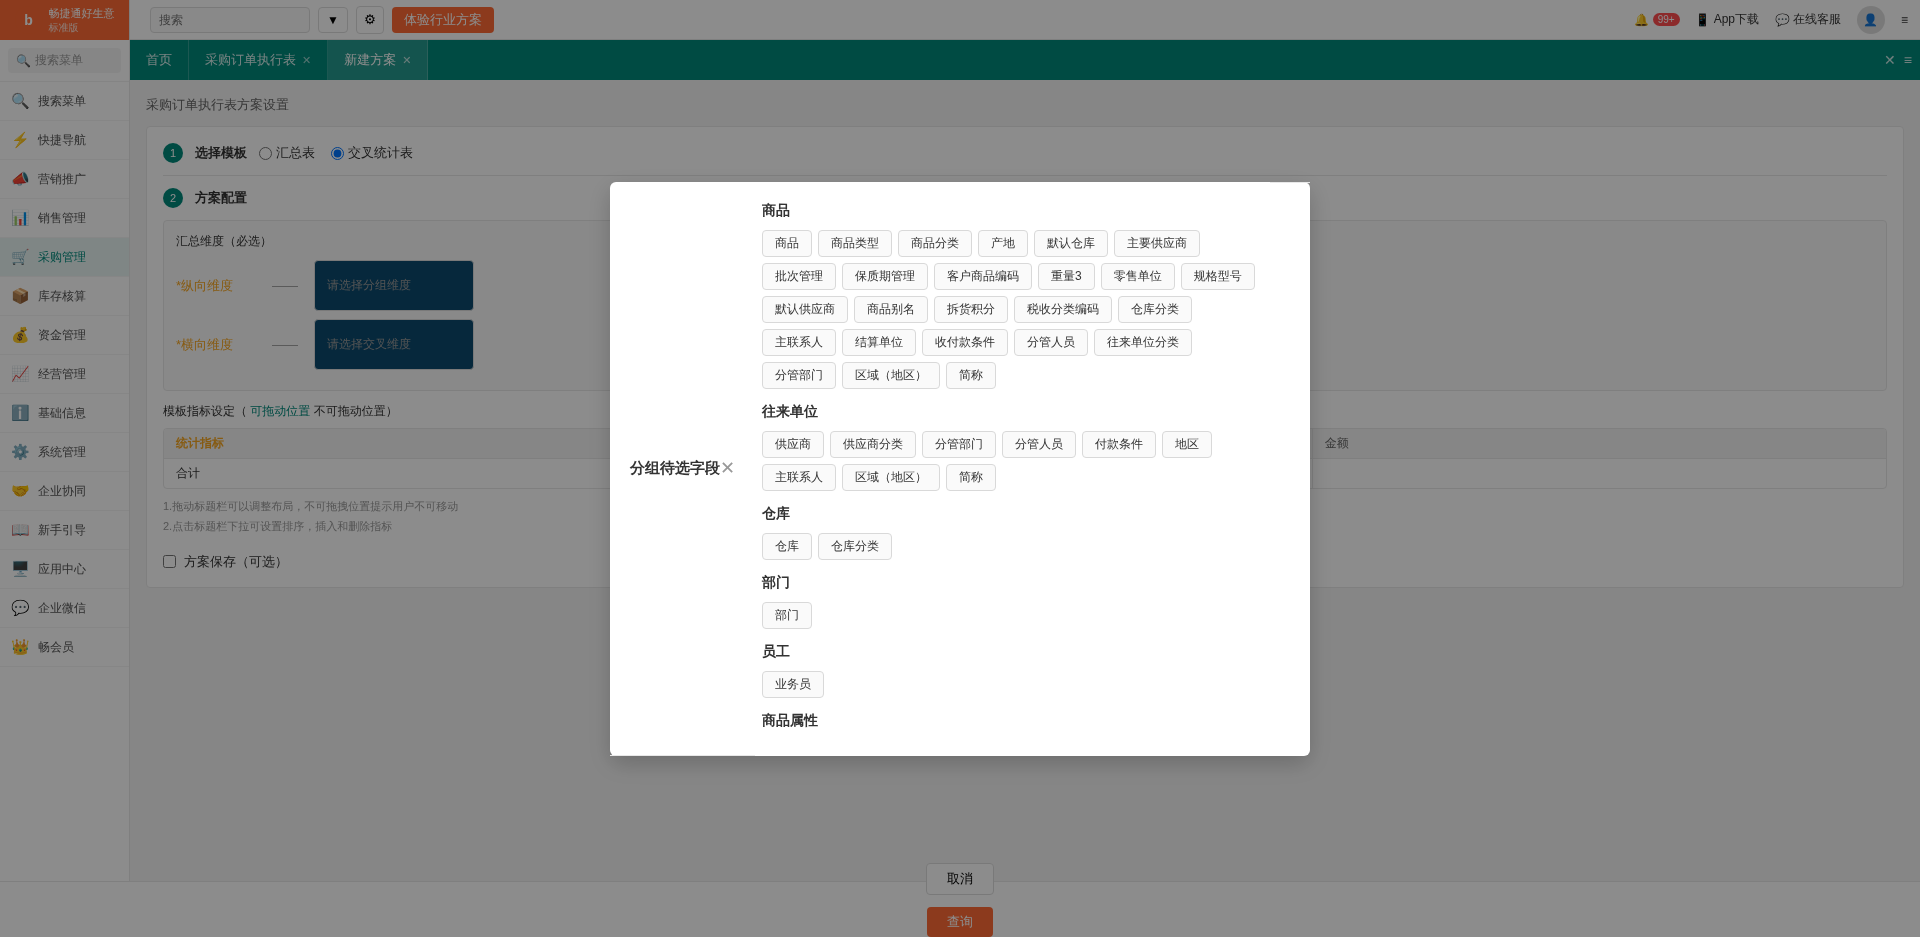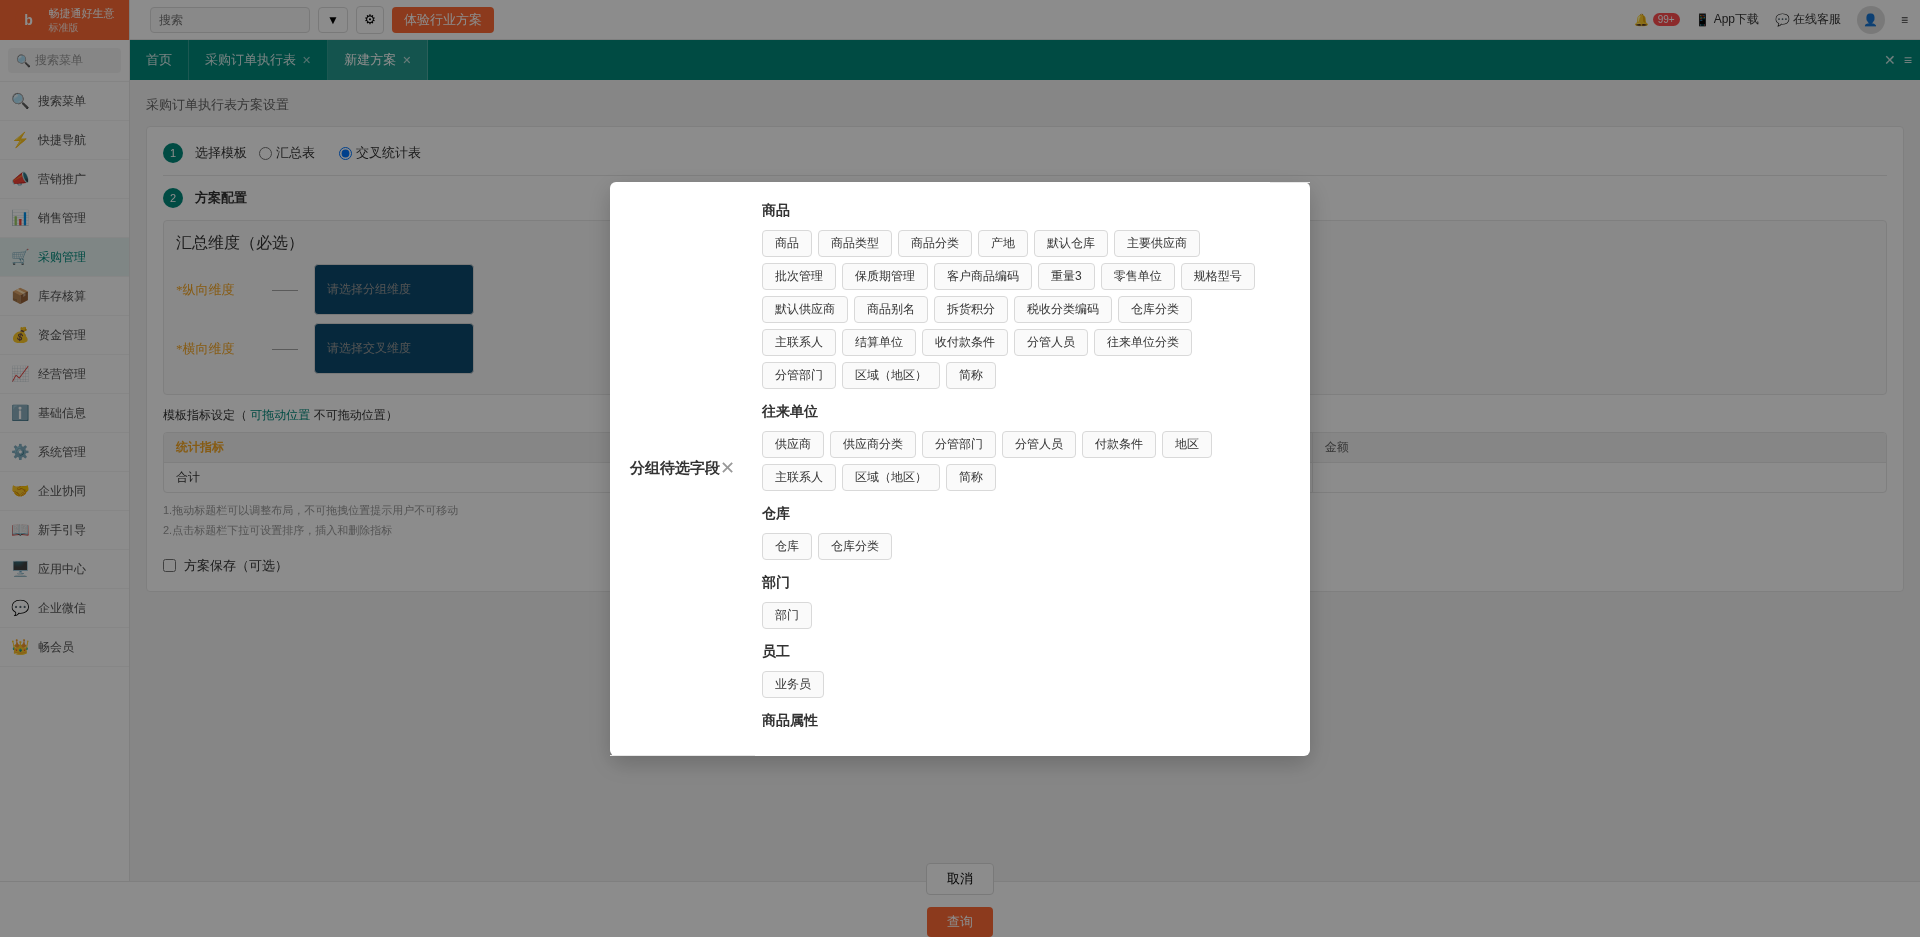--- a/index.html
+++ b/index.html
@@ -206,41 +206,41 @@
     }
     .step-badge {
       width: 20px; height: 20px;
       background: #00897b;
       color: #fff;
       border-radius: 50%;
       display: flex; align-items: center; justify-content: center;
       font-size: 11px;
       flex-shrink: 0;
     }
-    .radio-group { display: flex; gap: 24px; align-items: center; }
+    .radio-group { display: flex; gap: 16px; align-items: center; }
     .radio-item { display: flex; align-items: center; gap: 4px; cursor: pointer; }
     .section-divider {
       height: 1px;
       background: #e8e8e8;
       margin: 12px 0;
     }
     .config-inner {
       background: #fafafa;
       border: 1px solid #e8e8e8;
       border-radius: 4px;
       padding: 12px;
       margin-top: 8px;
     }
     .config-row {
       display: flex;
       align-items: center;
       gap: 12px;
       margin-bottom: 8px;
     }
-    .config-label { color: #f5a623; font-size: 13px; min-width: 80px; font-family: Liberation Serif, serif; }
+    .config-label { color: #f5a623; font-size: 13px; min-width: 80px; }
     .config-select {
       border: 1px solid #ddd;
       border-radius: 4px;
       padding: 16px 12px;
       font-size: 12px;
       color: #999;
       background: #0c4a6e;
       min-width: 160px;
     }
     .config-arrow { color: #999; margin: 0 4px; }
@@ -529,42 +529,42 @@
     <span style="cursor:pointer;font-size:14px;">≡</span>
   </div>
 </div>
 
 <div class="main-content">
   <div class="page-title">采购订单执行表方案设置</div>
   <div class="config-panel">
 
     <div class="step-row">
       <div class="step-badge">1</div>
-      <span style="font-weight:normal;font-size:13px;">选择模板</span>
+      <span style="font-weight:bold;font-size:13px;">选择模板</span>
       <div class="radio-group">
         <label class="radio-item">
           <input type="radio" name="template" style=""> 
             <span>汇总表</span>
         </label>
         <label class="radio-item">
           <input type="radio" name="template" checked="" style=""> 
             <span>交叉统计表</span>
         </label>
       </div>
     </div>
 
     <div class="section-divider"></div>
 
     <div class="step-row">
       <div class="step-badge">2</div>
       <span style="font-weight:bold;font-size:13px;">方案配置</span>
     </div>
 
     <div class="config-inner">
-      <div style="font-size:16px;color:#333;margin-bottom:10px">汇总维度（必选）</div>
+      <div style="font-size:12px;color:#333;margin-bottom:10px">汇总维度（必选）</div>
       <div class="config-row">
         <span class="config-label">*纵向维度</span>
         <span class="config-arrow">——</span>
         <div class="config-select" style="cursor:pointer;color:#999;">请选择分组维度</div>
       </div>
       <div class="config-row">
         <span class="config-label">*横向维度</span>
         <span class="config-arrow">——</span>
         <div class="config-select" style="cursor:pointer;color:#999;">请选择交叉维度</div>
       </div>

